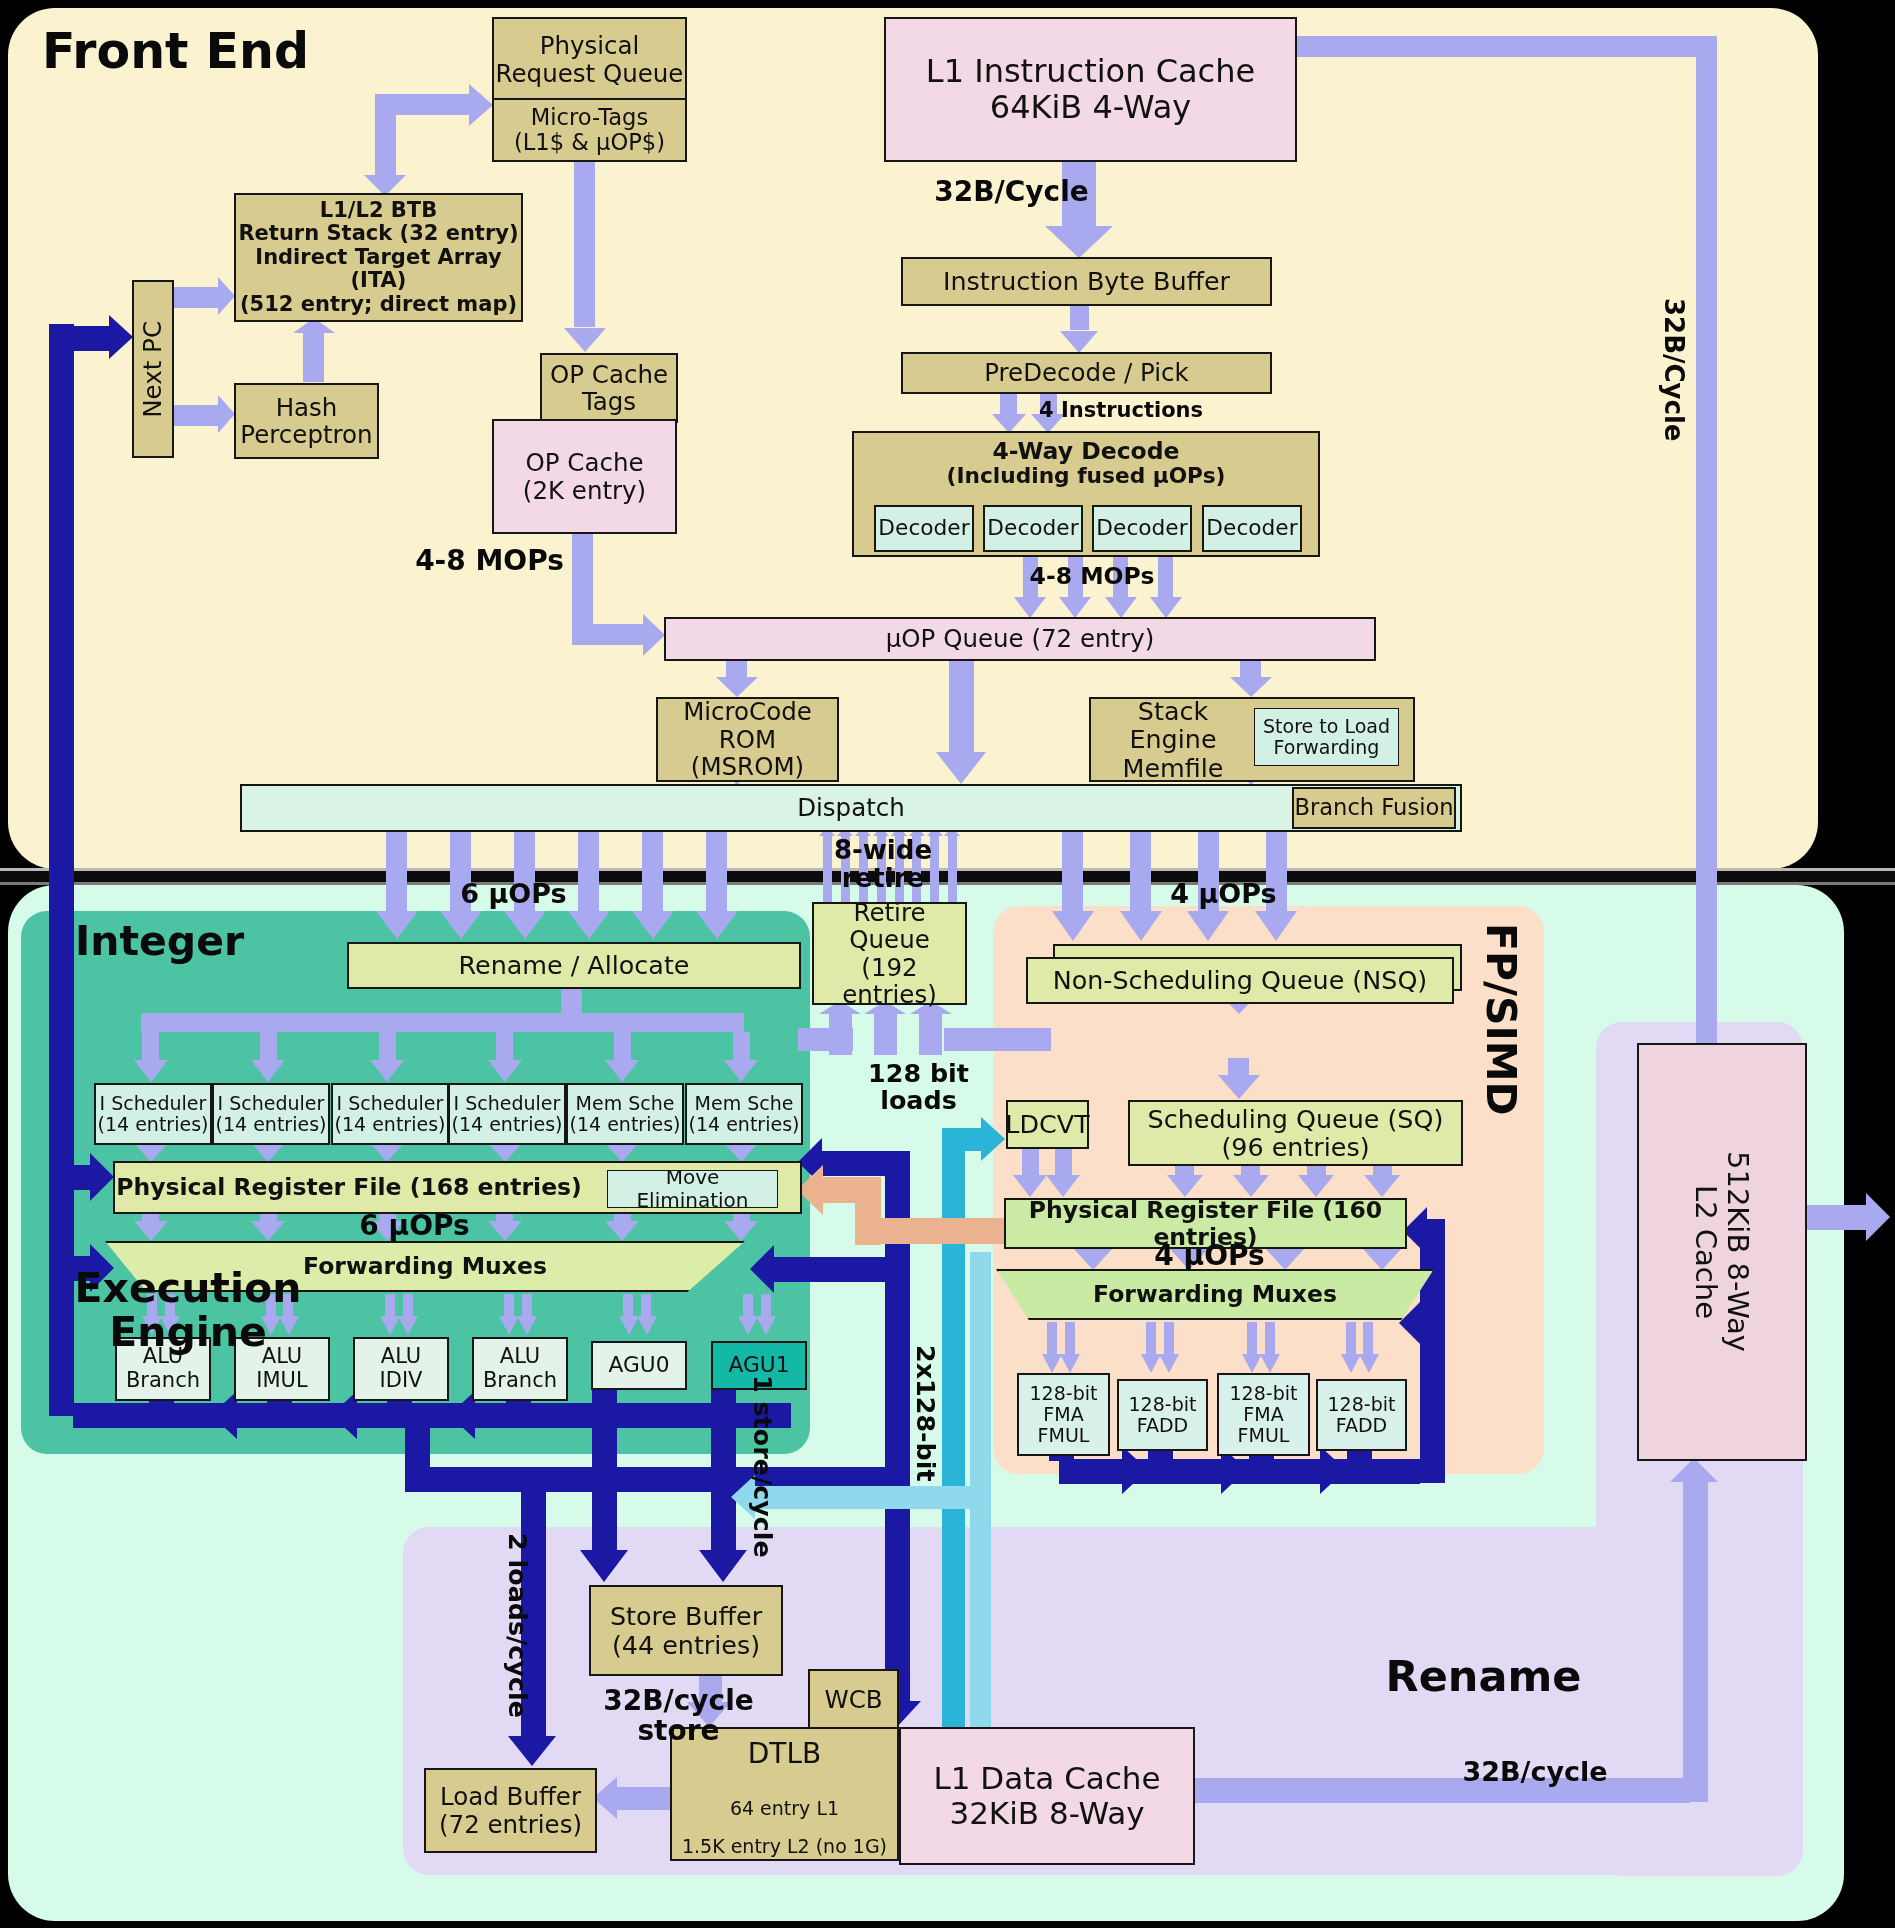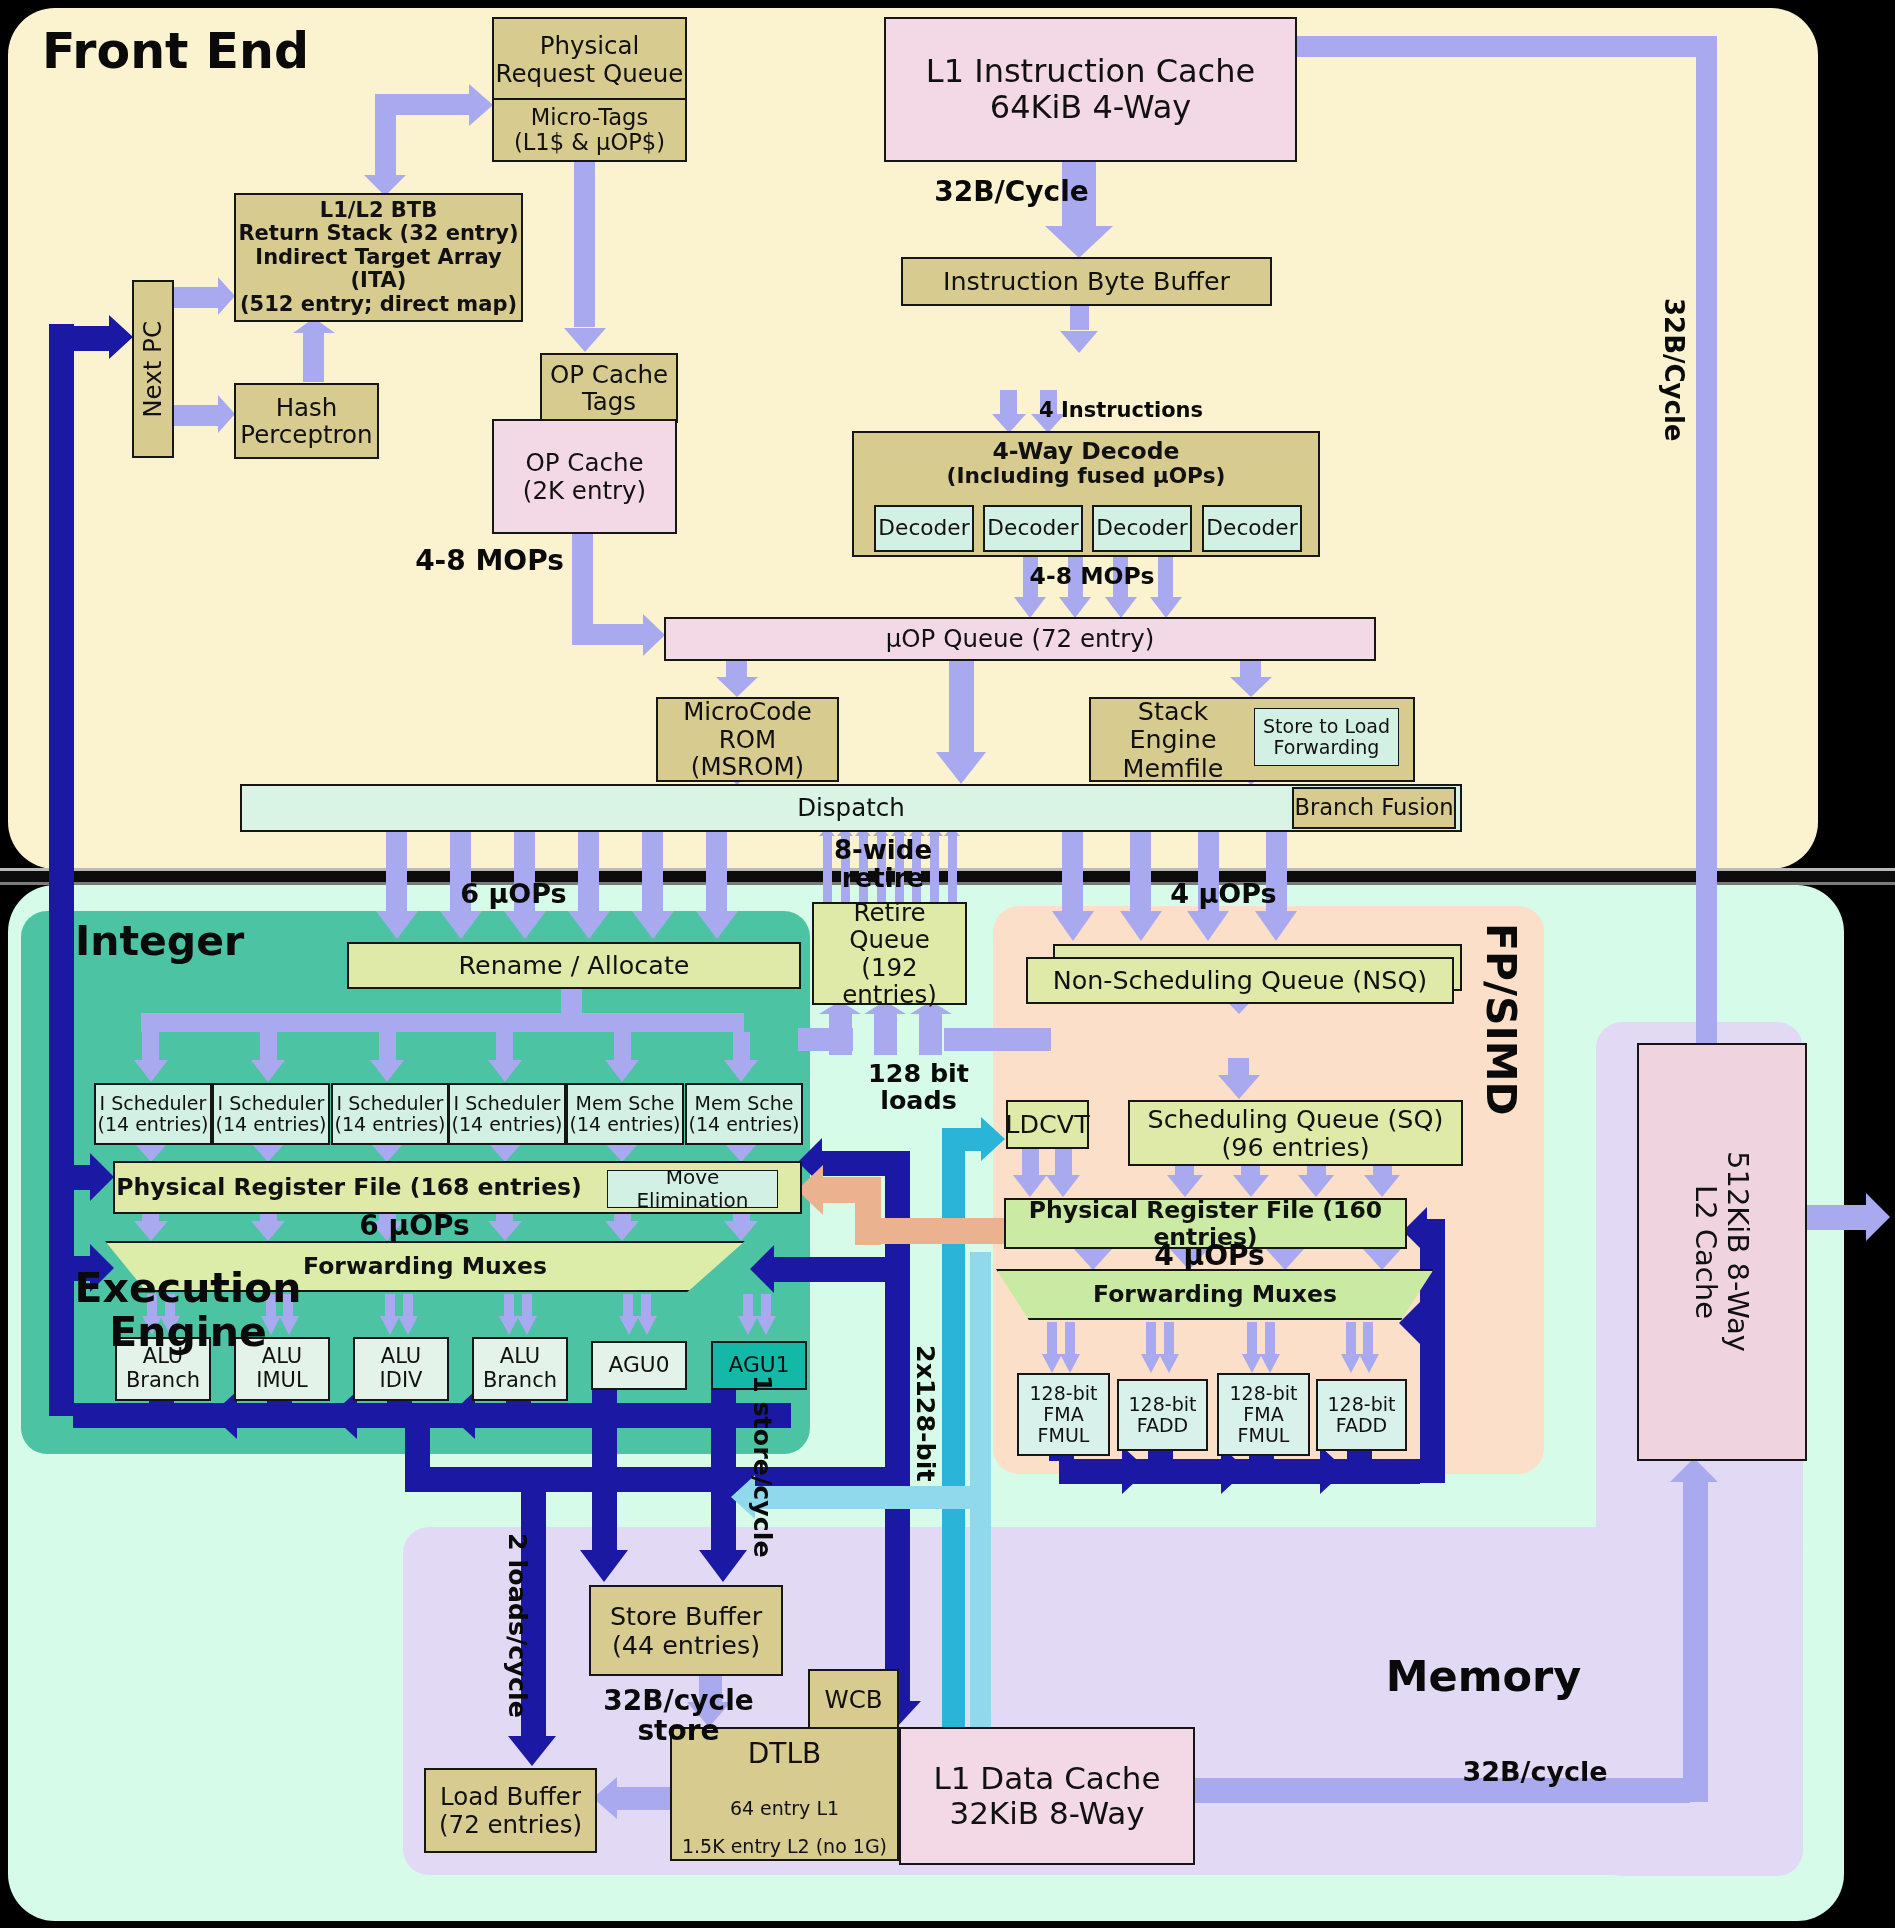--- a/index.html
+++ b/index.html
@@ -321,20 +321,23 @@
     <span>OP Cache</span>
     <span>Tags</span>
   </div>
   <div class="bx pink" style="left:492px;top:419px;width:181px;height:111px;font-size:24.5px;">
     <span>OP Cache</span>
     <span>(2K entry)</span>
   </div>
   <div class="bx tan" style="left:901px;top:257px;width:367px;height:45px;font-size:25.4px;">
     <span>Instruction Byte Buffer</span>
   </div>
+  <div class="bx tan" style="left:901px;top:352px;width:367px;height:38px;font-size:24.5px;">
+    <span>PreDecode / Pick</span>
+  </div>
   <div class="bx tan" style="left:852px;top:431px;width:468px;height:126px;justify-content:flex-start;padding-top:4.7px;box-sizing:border-box;font-size:23.5px;font-weight:600;">
     <span>4-Way Decode</span>
     <span style="font-size:21.7px;">(Including fused µOPs)</span>
   </div>
   <div class="bx cyanbx" style="left:874px;top:505px;width:96px;height:43px;font-size:21.7px;">
       <span>Decoder</span>
     </div>
   <div class="bx cyanbx" style="left:983px;top:505px;width:96px;height:43px;font-size:21.7px;">
       <span>Decoder</span>
     </div>
@@ -488,21 +491,21 @@
     </div>
   <div class="bx cyanbx" style="left:1316px;top:1379px;width:87px;height:68px;font-size:19px;background:#d9f1eb;">
       <span>128-bit</span>
       <span>FADD</span>
     </div>
 
   <div class="lbl" style="left:47px;top:1266px;width:282px;font-size:41px;">
     <div>Execution</div>
     <div>Engine</div>
   </div>
-  <div class="lbl" style="left:1361px;top:1653px;width:245px;font-size:43px;">Memory</div>
+  <div class="lbl" style="left:1361px;top:1653px;width:245px;font-size:43px;">Rename</div>
 
   <div class="lbl" style="left:497px;top:1533px;width:40px;height:254px;font-size:25.4px;">
     <span class="vt">2 loads/cycle</span>
   </div>
   <div class="lbl" style="left:742px;top:1375px;width:40px;height:254px;font-size:25.4px;">
     <span class="vt">1 store/cycle</span>
   </div>
   <div class="lbl" style="left:906px;top:1345px;width:38px;height:188px;font-size:25.4px;">
     <span class="vt">2x128-bit</span>
   </div>

